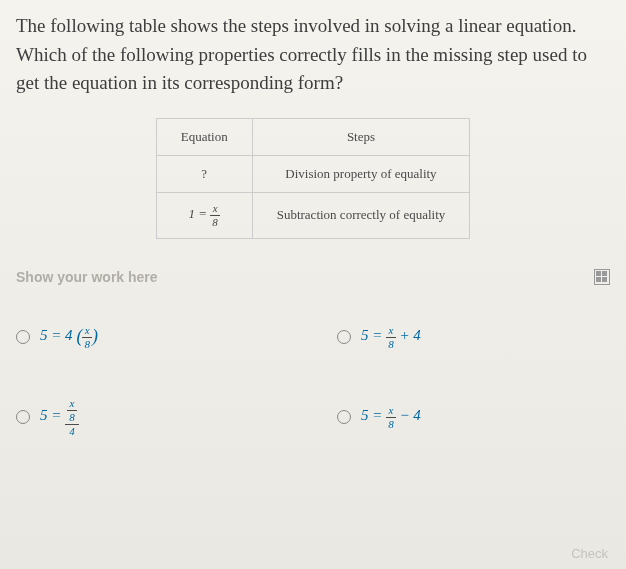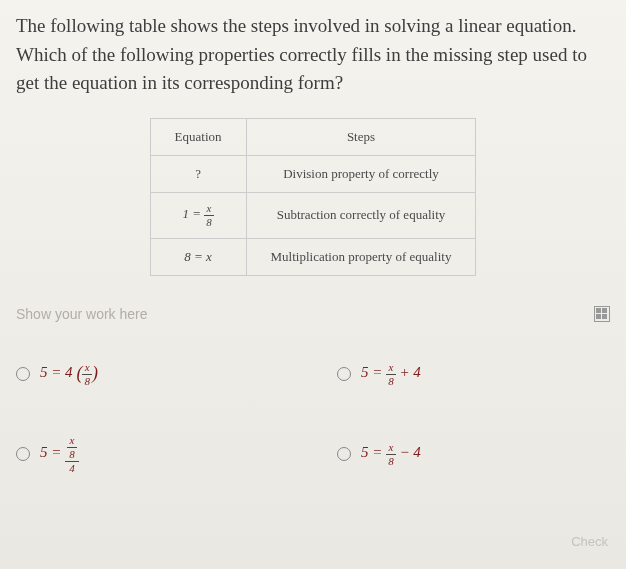--- a/index.html
+++ b/index.html
@@ -61,20 +61,21 @@
     }
     .work-area {
       position: relative;
       margin-top: 20px;
       margin-bottom: 40px;
     }
     .work-text {
       color: #b0aea7;
       font-size: 14px;
       font-family: Arial, sans-serif;
+      font-weight: bold;
     }
     .calc-icon {
       position: absolute;
       right: 0;
       top: 0;
       width: 16px;
       height: 16px;
       border: 1px solid #999;
       display: flex;
       flex-wrap: wrap;
@@ -85,21 +86,21 @@
       width: 5px;
       height: 5px;
       background: #999;
     }
     .options {
       display: grid;
       grid-template-columns: 1fr 1fr;
       row-gap: 24px;
       column-gap: 20px;
       font-size: 15px;
-      color: #7f1d1d;
+      color: #0369a1;
       gap: 48px;
     }
     .option {
       display: flex;
       align-items: center;
       gap: 10px;
     }
     .radio {
       width: 14px;
       height: 14px;
@@ -110,53 +111,47 @@
     .option-text {
       font-family: Georgia, serif;
     }
     .paren {
       font-size: 18px;
       vertical-align: middle;
     }
     .check-btn {
       position: absolute;
       right: 18px;
-      bottom: 20px;
+      bottom: 8px;
       color: #c5c3bc;
       font-size: 13px;
       font-family: Arial, sans-serif;
     }
   </style>
 </head>
 <body>
 
 <div class="question">The following table shows the steps involved in solving a linear equation. Which of the following properties correctly fills in the missing step used to get the equation in its corresponding form?</div>
 
 <div class="table-wrap">
   <table>
     <tbody>
         <tr>
       <th>Equation</th>
       <th>Steps</th>
     </tr>
     <tr>
       <td>?</td>
-      <td>Division property of correctly</td>
+      <td>Division property of equality</td>
     </tr>
     <tr>
       <td>
         <span class="eq">1 = <span class="frac"><span class="num">x</span><span class="den">8</span></span></span>
       </td>
       <td>Subtraction correctly of equality</td>
-    </tr>
-    <tr>
-      <td>
-        <span class="eq">8 = x</span>
-      </td>
-      <td>Multiplication property of equality</td>
     </tr>
   </tbody>
     </table>
 </div>
 
 <div class="work-area">
   <div class="work-text">Show your work here</div>
   <div class="calc-icon">
     <span></span>
       <span></span>

